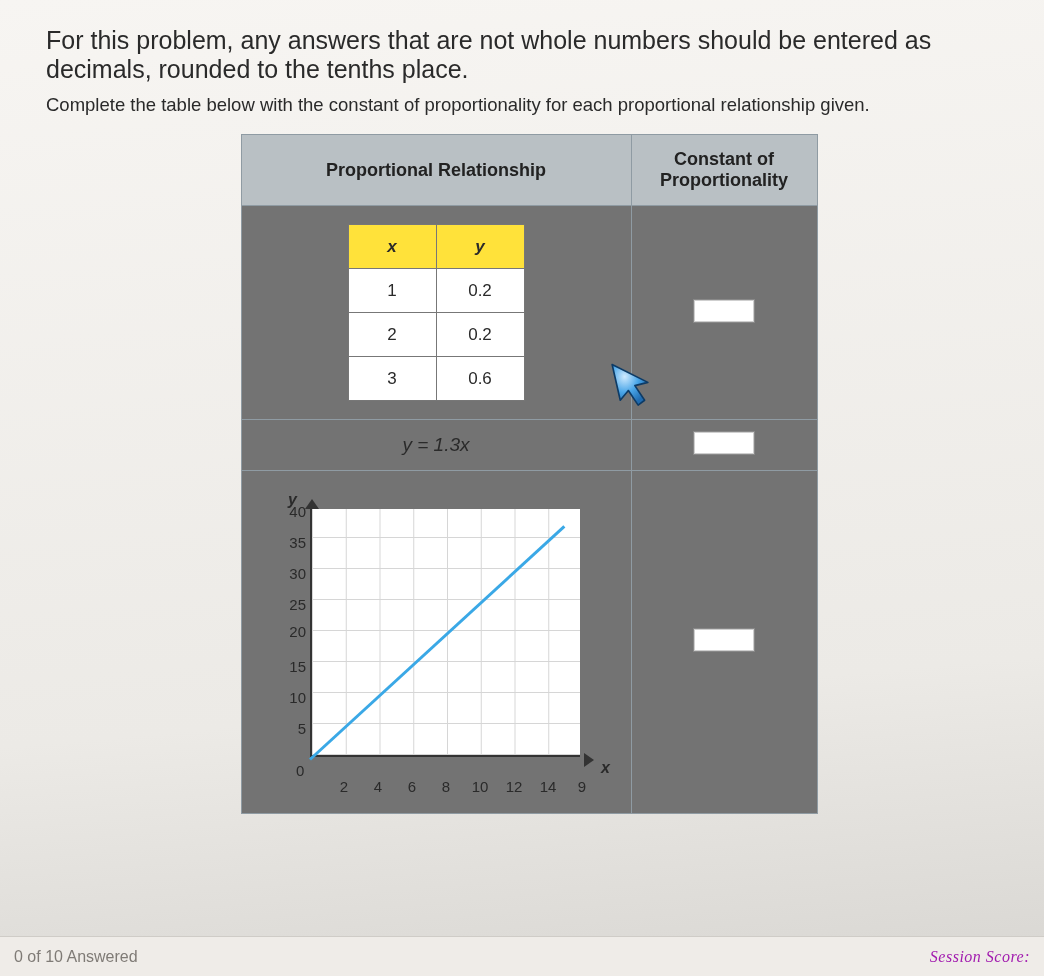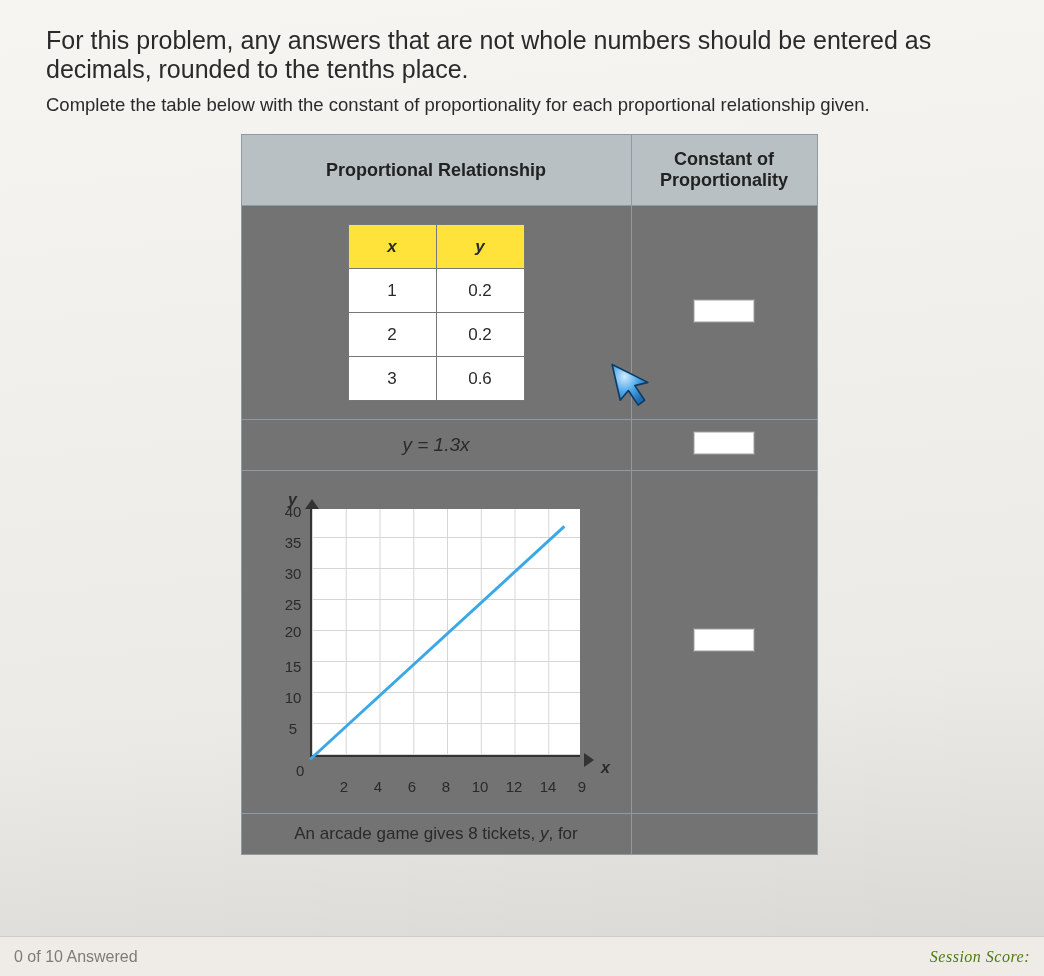--- a/index.html
+++ b/index.html
@@ -74,21 +74,21 @@
     position: absolute; left: 44px; top: 14px; width: 270px; height: 248px;
     background: #fff;
     border-left: 2px solid #333; border-bottom: 2px solid #333;
     background-image:
       linear-gradient(to right, #d6d6d6 1px, transparent 1px),
       linear-gradient(to top, #d6d6d6 1px, transparent 1px);
     background-size: 33.75px 31px;
     background-position: left bottom;
   }
   .origin { position: absolute; left: 30px; bottom: 16px; font-size: 15px; }
-  .ytick { position: absolute; left: 14px; width: 26px; font-size: 15px; }
+  .ytick { position: absolute; left: 14px; width: 26px; text-align: right; font-size: 15px; }
   .xtick { position: absolute; bottom: 0px; font-size: 15px; width: 24px; text-align: center; transform: translateX(-50%); }
   .plot-line {
     position: absolute;
     left: 44px; bottom: 34px;
     width: 345px; height: 0;
     border-top: 3px solid #3aa8e6;
     transform-origin: left center;
     transform: rotate(-42.5deg);
   }
   .arrowhead {
@@ -105,21 +105,21 @@
 
   .arcade-row td { font-size: 17px; padding: 10px 8px; text-align:center; }
   .arcade-row .vvar { font-style: italic; }
 
   .footer {
     position: absolute; left: 0; right: 0; bottom: 0;
     height: 40px; background: #efece8; border-top: 1px solid #cfccc7;
     display: flex; align-items: center; justify-content: space-between;
     padding: 6px 14px; font-size: 16px; color: #7f7b76;
   }
-  .footer-right { color:#4d7c0f; font-family: Georgia, serif; font-style: italic; letter-spacing: .5px; }
+  .footer-right { color:#a21caf; font-family: Georgia, serif; font-style: italic; letter-spacing: .5px; }
 </style>
 </head>
 <body>
 
 <div class="content">
   <p class="sub1">For this problem, any answers that are not whole numbers should be entered as decimals, rounded to the tenths place.</p>
   <p class="sub2">Complete the table below with the constant of proportionality for each proportional relationship given.</p>
 
   <table class="main-table">
     <thead>
@@ -196,26 +196,20 @@
             <span class="xtick" style="left:248px">12</span>
             <span class="xtick" style="left:282px">14</span>
             <span class="xtick" style="left:316px">9</span>
           </div>
         </td>
         <td class="cop-cell">
           <span class="ans-box"></span>
         </td>
       </tr>
 
-      <tr class="arcade-row">
-        <td>
-          <span>An arcade game gives 8 tickets, </span><span class="vvar">y</span><span>, for</span>
-        </td>
-        <td class="cop-cell"></td>
-      </tr>
     </tbody>
   </table>
 </div>
 
 <svg class="cursor" viewBox="0 0 64 64">
   <defs>
     <radialGradient id="cg" cx="35%" cy="30%" r="70%">
       <stop offset="0%" stop-color="#cfeaff"></stop>
       <stop offset="55%" stop-color="#4aa6e8"></stop>
       <stop offset="100%" stop-color="#1f6bb0"></stop>

